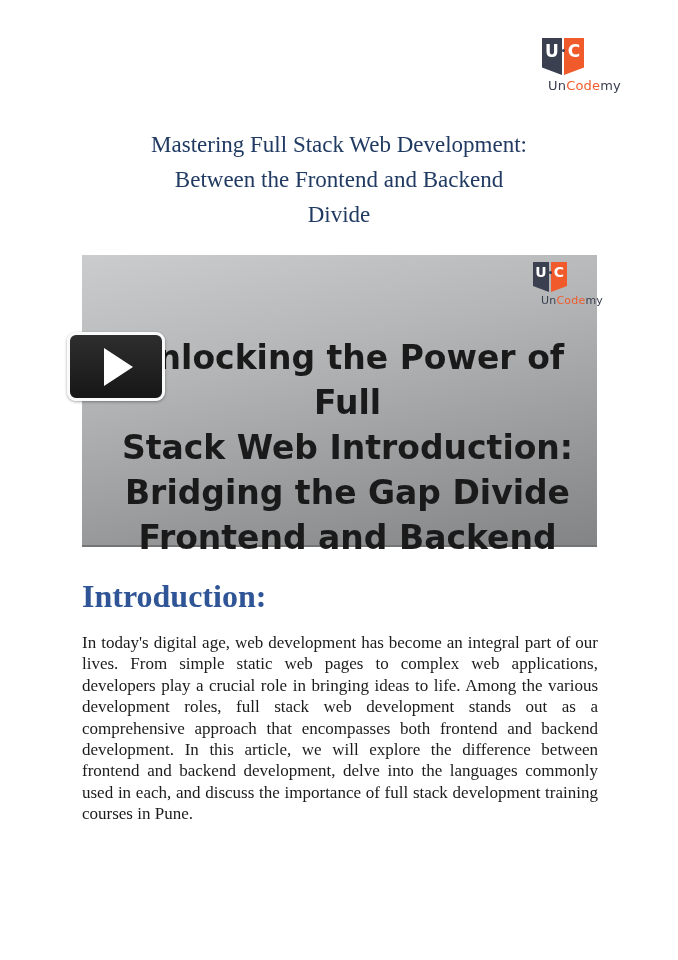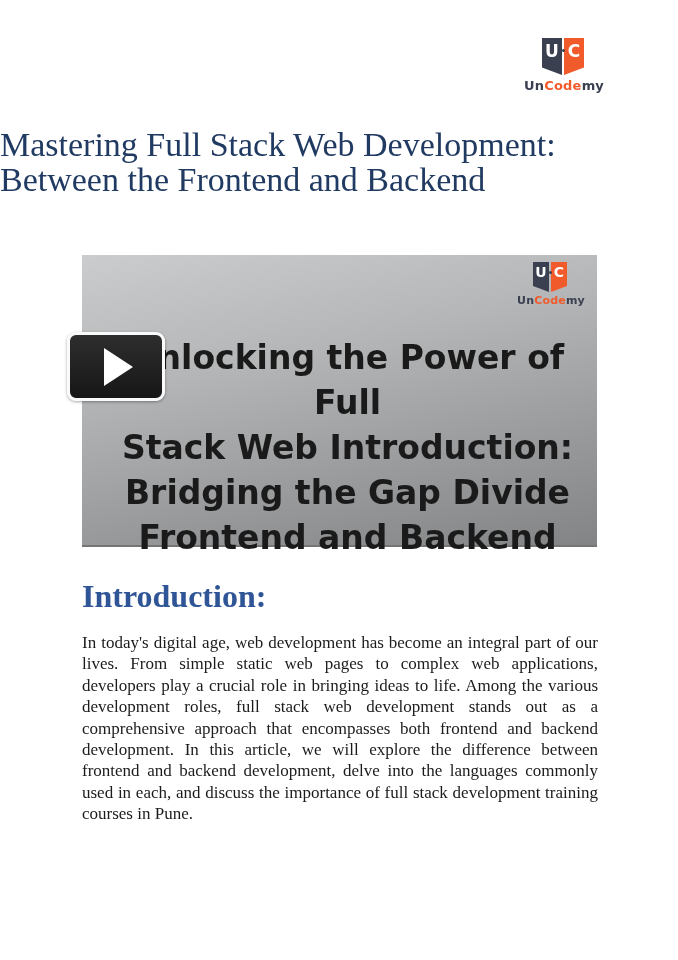--- a/index.html
+++ b/index.html
@@ -11,35 +11,35 @@
   }
 
   
   .logo-block { position:absolute; top:38px; left:524px; width:78px; text-align:center; }
   .cube { position:relative; width:42px; height:37px; margin:0 auto 3px auto; display:flex; column-gap:2px; }
   .cube-face { flex:1; position:relative; display:flex; align-items:flex-start; justify-content:center; }
   .cube-left  { background:#3a4050; clip-path:polygon(0 0,100% 0,100% 100%,0 80%); }
   .cube-right { background:#f15b2b; clip-path:polygon(0 0,100% 0,100% 80%,0 100%); }
   .cube-face span { color:#ffffff; font-family:"DejaVu Sans", sans-serif; font-weight:bold; font-size:17px; line-height:26px; }
   .cube-dot { position:absolute; left:50%; top:11px; width:3px; height:3px; margin-left:-1.5px; border-radius:50%; background:#3a4050; }
-  .wordmark { font-family:"DejaVu Sans", sans-serif; font-weight:bold; font-size:13px; letter-spacing:0.2px; white-space:nowrap; }
+  .wordmark { font-family:"DejaVu Sans", sans-serif; font-weight:normal; font-size:13px; letter-spacing:0.2px; white-space:nowrap;margin-left:24px; }
   .wm-slate { color:#3a4050; }
   .wm-orange { color:#f15b2b; }
 
   
   .thumb-logo { position:absolute; top:7px; right:14px; width:66px; text-align:center; }
   .thumb-logo .cube { width:34px; height:30px; margin-bottom:2px; }
   .thumb-logo .cube-face span { font-size:14px; line-height:21px; }
   .thumb-logo .cube-dot { top:9px; }
   .thumb-logo .wordmark { font-size:11px; }
 
   
   .page-title {
-    position:absolute; top:127px; left:0; width:678px; 
-    color:#203a62; font-size:34px; line-height:35px; font-weight:normal;
+    position:absolute; top:127px; left:0; width:678px; text-align:center;
+    color:#203a62; font-size:23px; line-height:35px; font-weight:normal;
     font-family:"Liberation Serif", serif;
   }
 
   
   .thumb {
     position:absolute; top:255px; left:82px; width:515px; height:292px;
     background:linear-gradient(168deg, #cbcccd 0%, #b4b6b7 35%, #97999b 72%, #828486 100%);
     border-bottom:2px solid #737577;
     cursor:pointer;
   }
@@ -90,20 +90,21 @@
         <span>C</span>
       </div>
       <div class="cube-dot"></div>
     </div>
     <div class="wordmark"><span class="wm-slate">Un</span><span class="wm-orange">Code</span><span class="wm-slate">my</span></div>
   </div>
 
   <h1 class="page-title">
     <div>Mastering Full Stack Web Development:</div>
     <div>Between the Frontend and Backend</div>
+    <div>Divide</div>
   </h1>
 
   <div class="thumb">
     <div class="thumb-logo">
       <div class="cube">
         <div class="cube-face cube-left">
           <span>U</span>
         </div>
         <div class="cube-face cube-right">
           <span>C</span>

